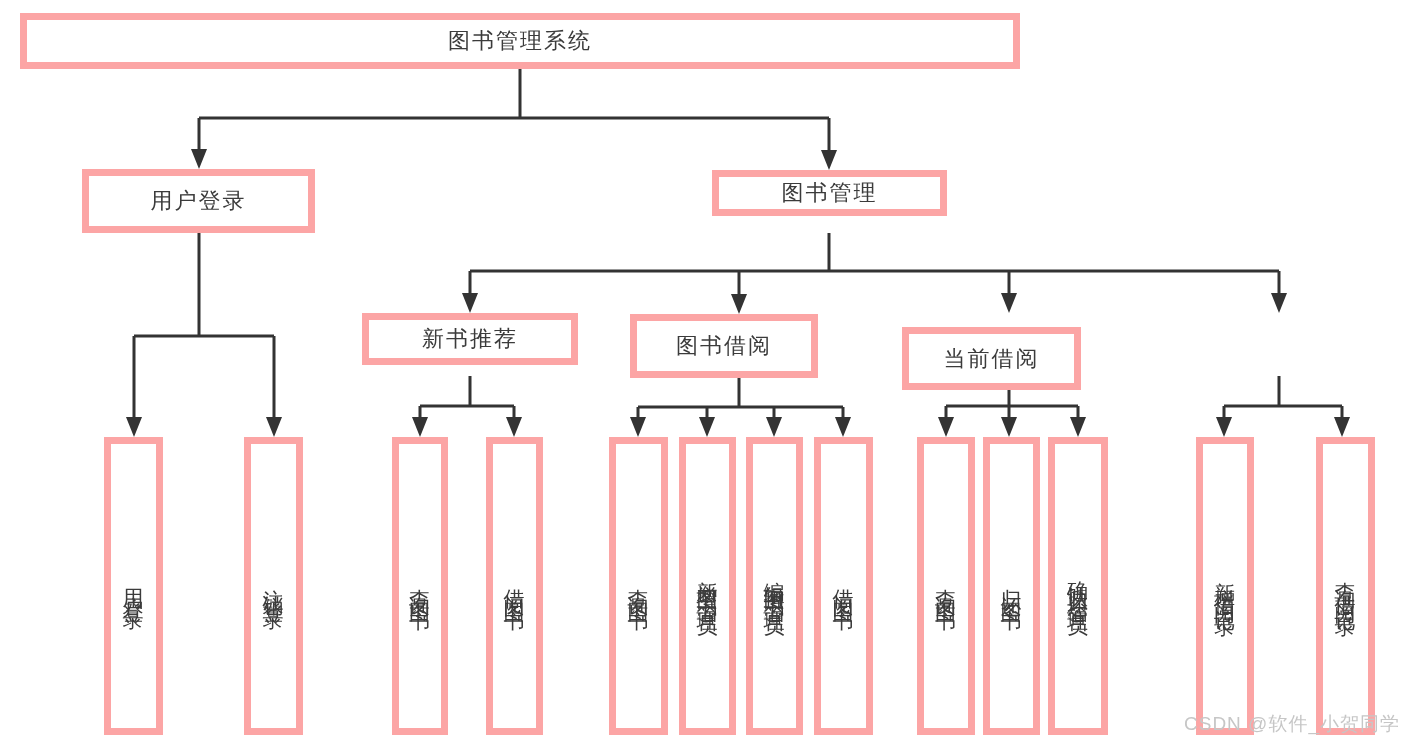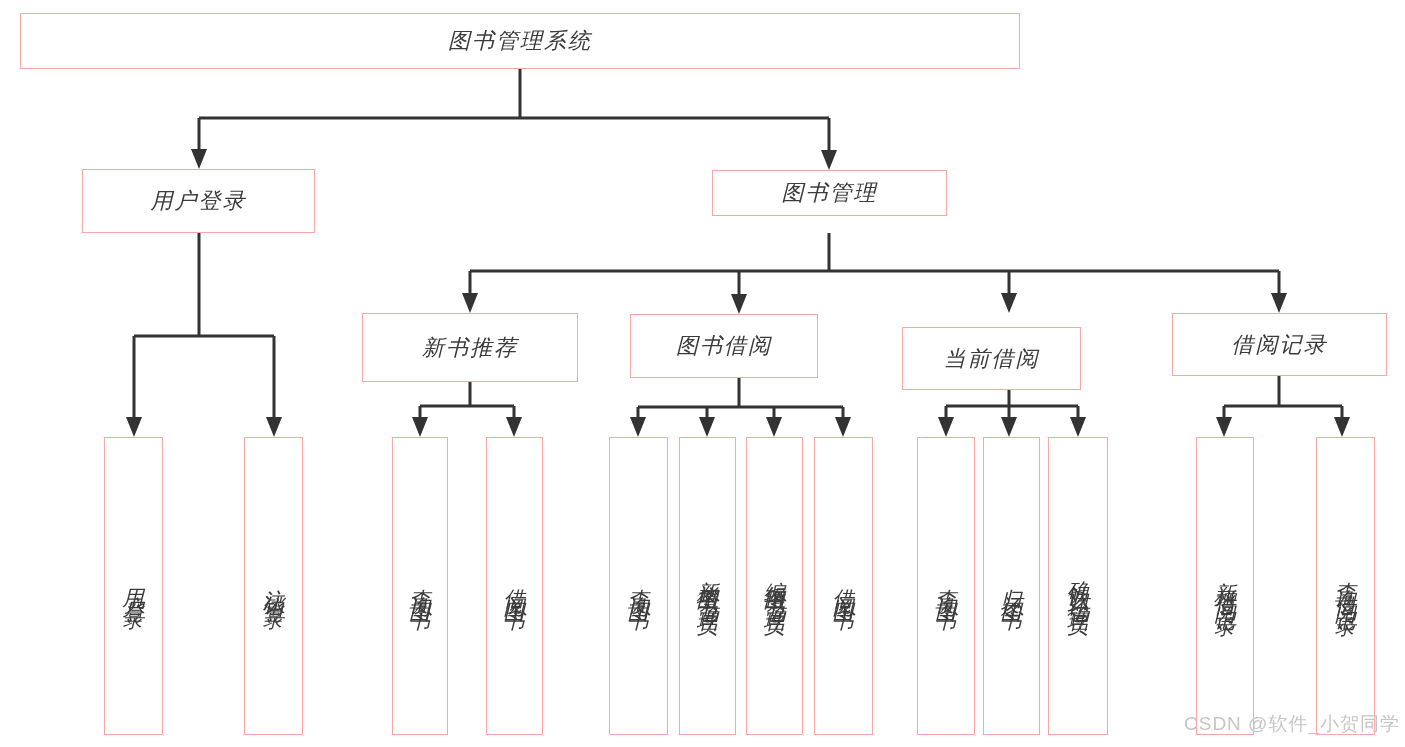--- a/index.html
+++ b/index.html
@@ -7,27 +7,26 @@
     position:relative;
     width:1405px;height:747px;
     background:#ffffff;
     font-family:"Liberation Sans", sans-serif;
     overflow:hidden;
   }
   #connectors{position:absolute;left:0;top:0;width:1405px;height:747px;pointer-events:none;}
   .node{
     position:absolute;
     box-sizing:border-box;
-    border:1px solid #fca5a5;
+    border:7px solid #fca5a5;
     background:#ffffff;
     display:flex;
     align-items:center;
     justify-content:center;
     color:#3b3b3b;
-    font-style:italic;
   }
   .node.h{
     font-size:22px;
     letter-spacing:2px;
     white-space:nowrap;
   }
   .node.v{
     writing-mode:vertical-rl;
     text-orientation:mixed;
     font-size:21px;
@@ -83,24 +82,23 @@
         <polygon points="1216,417 1232,417 1224,437" fill="#333333"></polygon>
         <polygon points="1334,417 1350,417 1342,437" fill="#333333"></polygon>
       </g>
   </svg>
 
   <div class="node h" style="left:20px;top:13px;width:1000px;height:56px">图书管理系统</div>
 
   <div class="node h" style="left:82px;top:169px;width:233px;height:64px">用户登录</div>
   <div class="node h" style="left:712px;top:170px;width:235px;height:46px">图书管理</div>
 
-  <div class="node h" style="left:362px;top:313px;width:216px;height:69px">新书推荐</div>
+  <div class="node h" style="left:362px;top:313px;width:216px;height:52px">新书推荐</div>
   <div class="node h" style="left:630px;top:314px;width:188px;height:64px">图书借阅</div>
   <div class="node h" style="left:902px;top:327px;width:179px;height:63px">当前借阅</div>
-  <div class="node h" style="left:1172px;top:313px;width:215px;height:63px">借阅记录</div>
 
   <div class="node v" style="left:104px;top:437px;width:59px;height:298px">用户登录</div>
   <div class="node v" style="left:244px;top:437px;width:59px;height:298px">注销登录</div>
 
   <div class="node v" style="left:392px;top:437px;width:56px;height:298px">查询图书</div>
   <div class="node v" style="left:486px;top:437px;width:57px;height:298px">借阅图书</div>
 
   <div class="node v" style="left:609px;top:437px;width:59px;height:298px">查询图书</div>
   <div class="node v" style="left:679px;top:437px;width:57px;height:298px;letter-spacing:5px">新增图书（管理员）</div>
   <div class="node v" style="left:746px;top:437px;width:57px;height:298px;letter-spacing:5px">编辑图书（管理员）</div>

